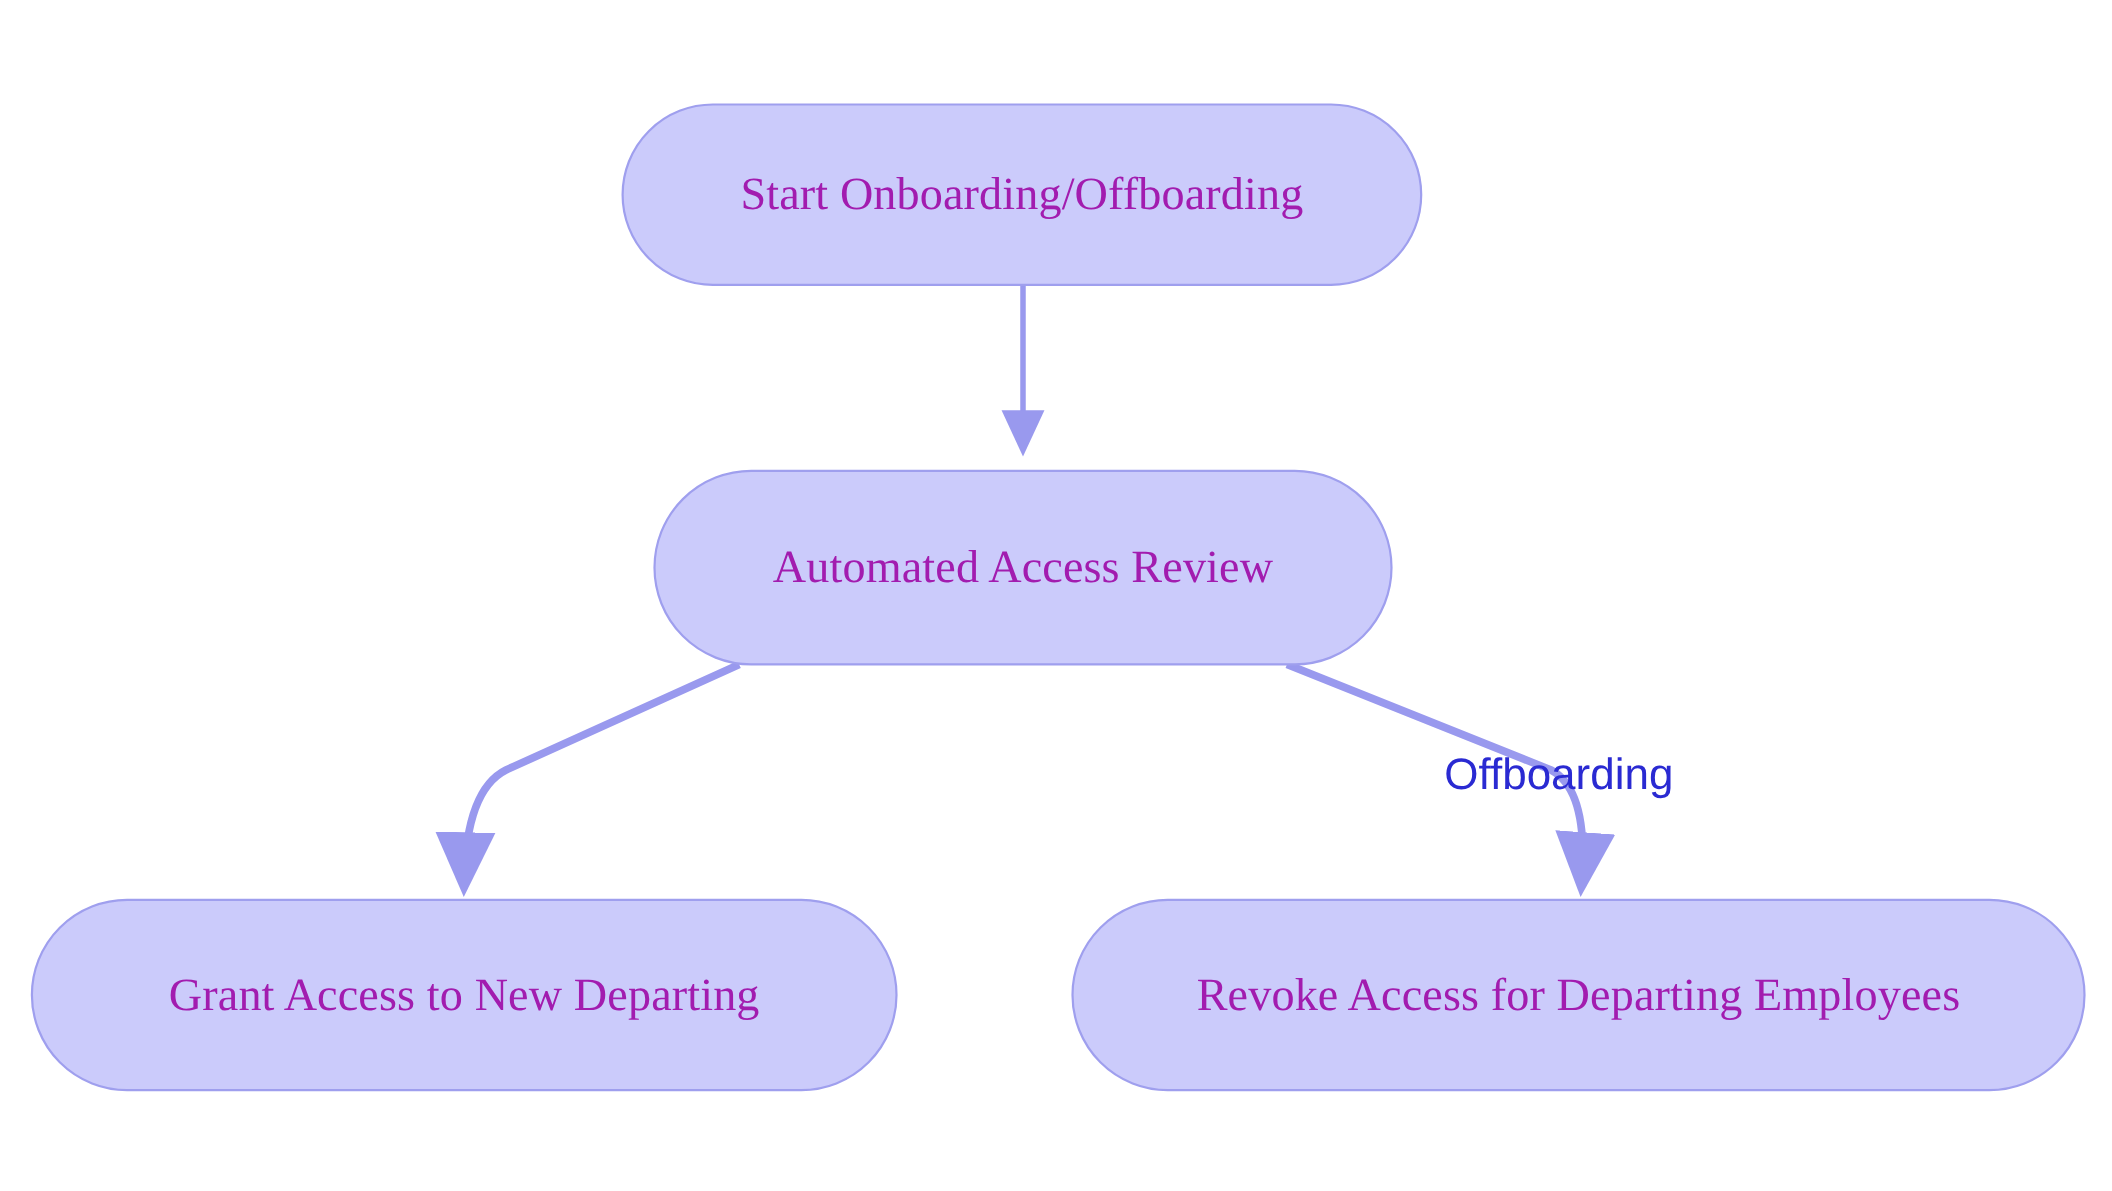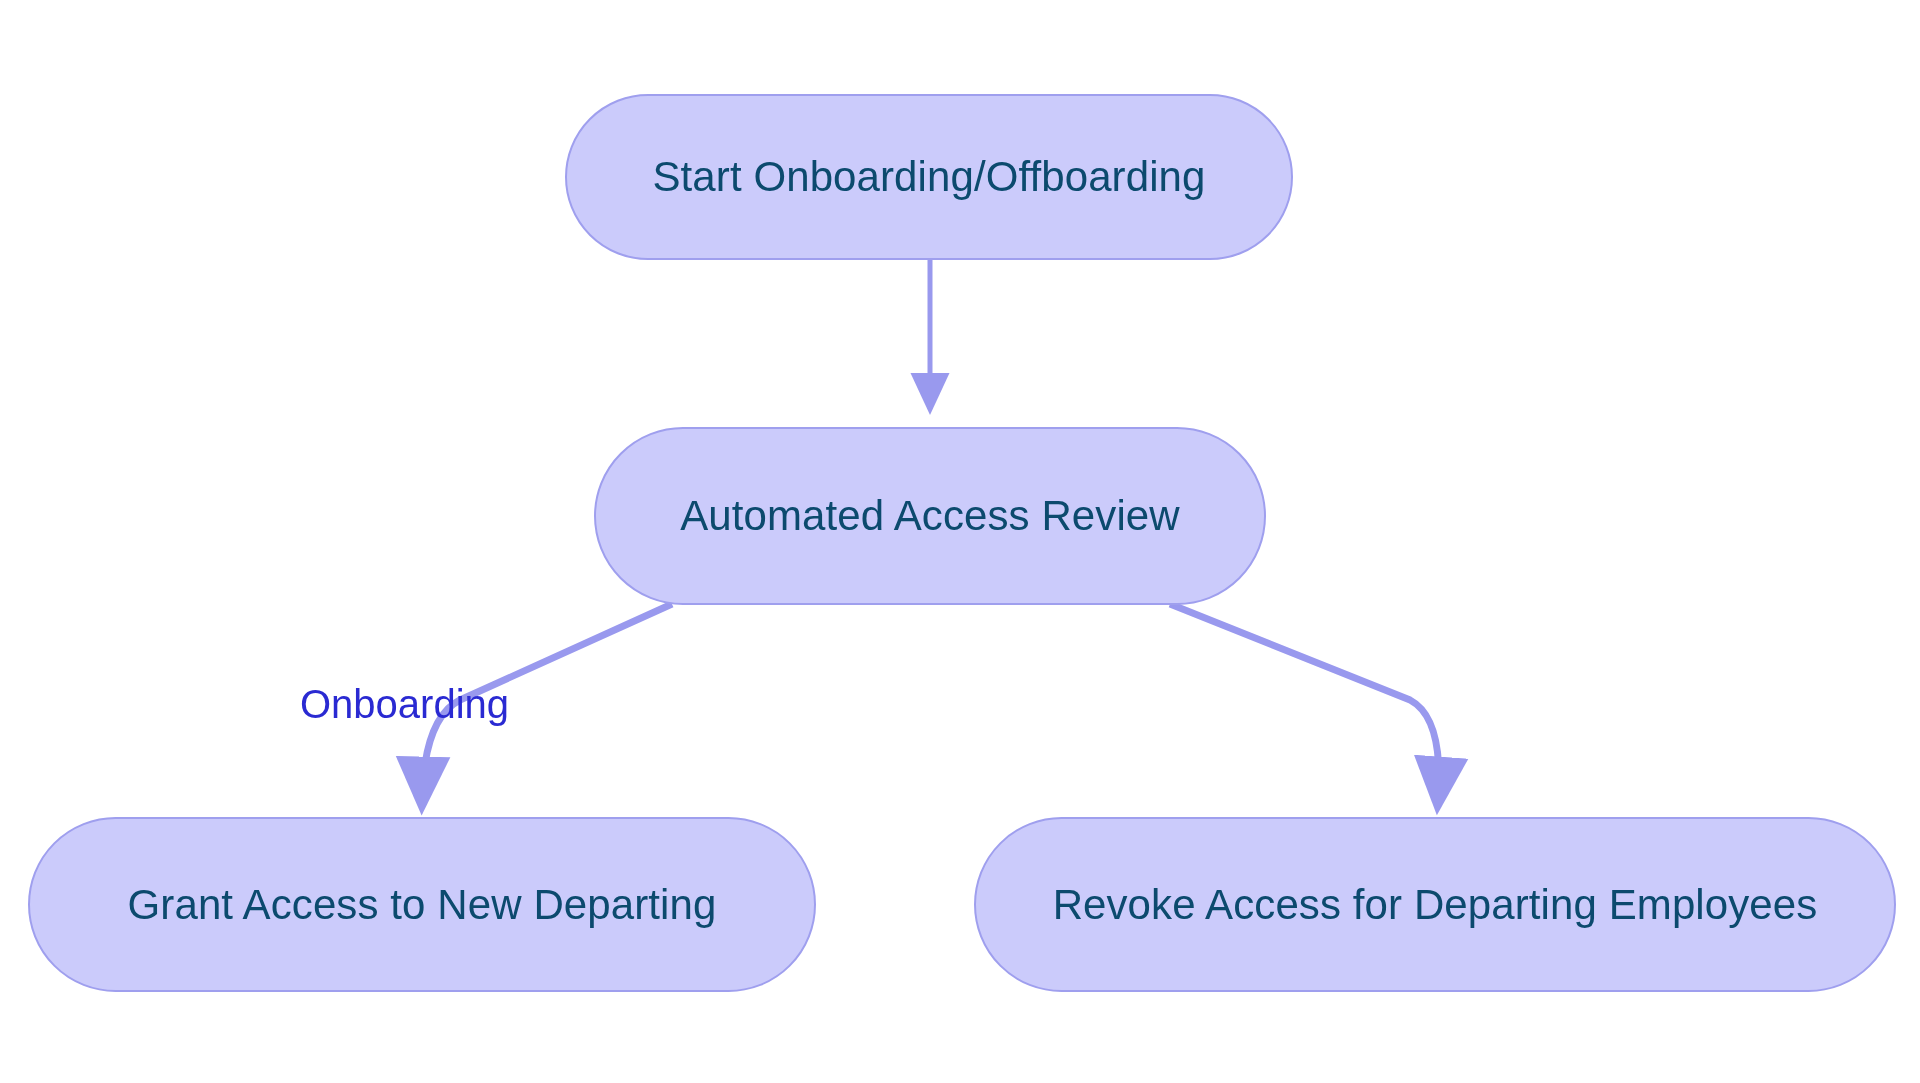--- a/index.html
+++ b/index.html
@@ -32,22 +32,22 @@
     box-sizing: border-box;
     background: #cbcbfb;
     border: 2px solid #9f9fee;
     border-radius: 999px;
     display: flex;
     align-items: center;
     justify-content: center;
     z-index: 2;
   }
   .flow-node-label {
-    color: #0c4a6e;
-    font-family: Liberation Sans, sans-serif;
+    color: #a21caf;
+    font-family: Liberation Serif, serif;
     font-weight: 400;
     white-space: nowrap;
     letter-spacing: 0.1px;
   }
   #node-start {
     left: 565px;
     top: 94px;
     width: 728px;
     height: 166px;
   }
@@ -124,16 +124,16 @@
   </div>
 
   <div class="flow-node" id="node-grant">
     <span class="flow-node-label">Grant Access to New Departing</span>
   </div>
 
   <div class="flow-node" id="node-revoke">
     <span class="flow-node-label">Revoke Access for Departing Employees</span>
   </div>
 
-  <div class="edge-label" id="edge-label-onboarding">Onboarding</div>
 
+  <div class="edge-label" id="edge-label-offboarding">Offboarding</div>
 
 </div>
 
 </body></html>

